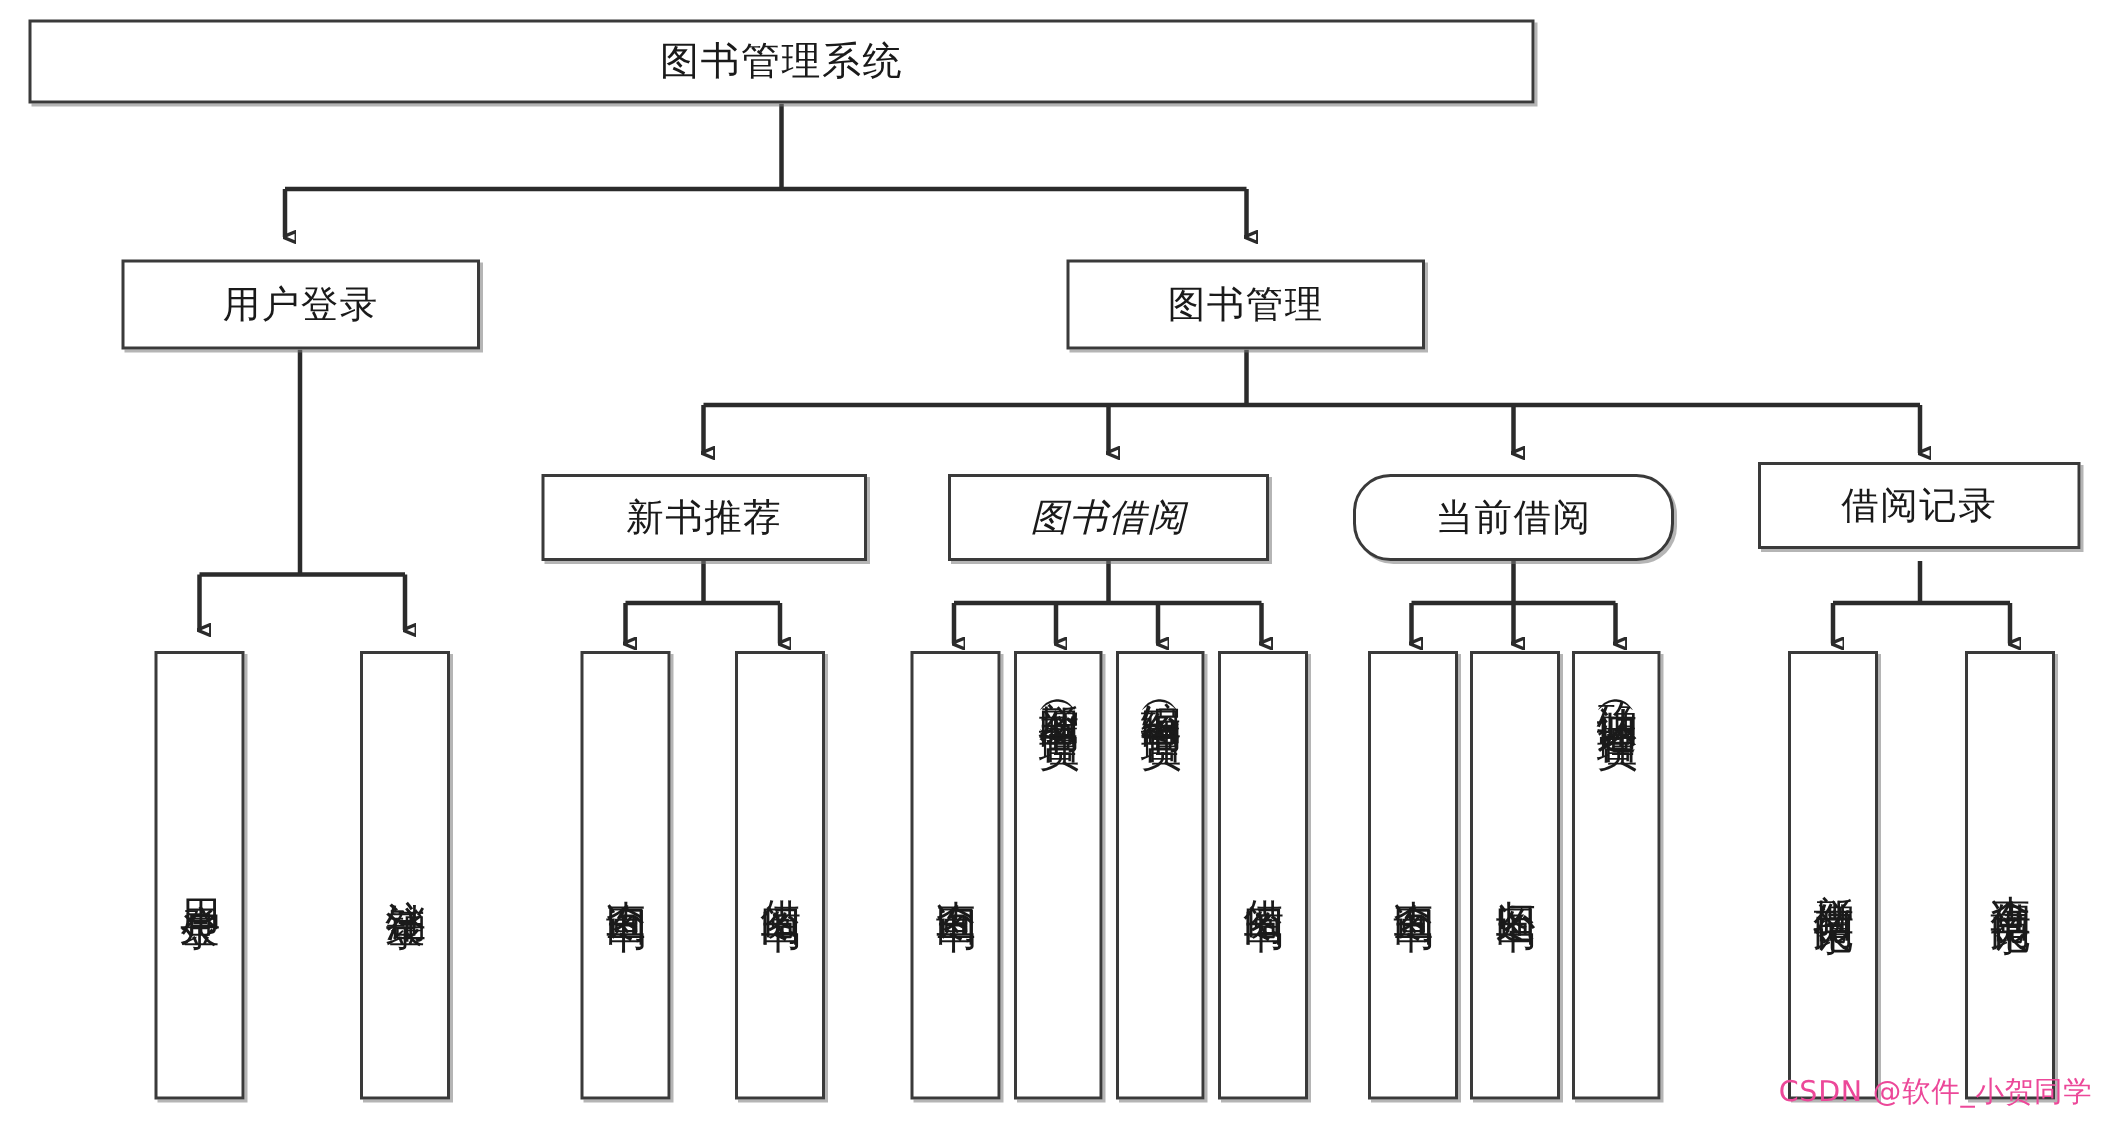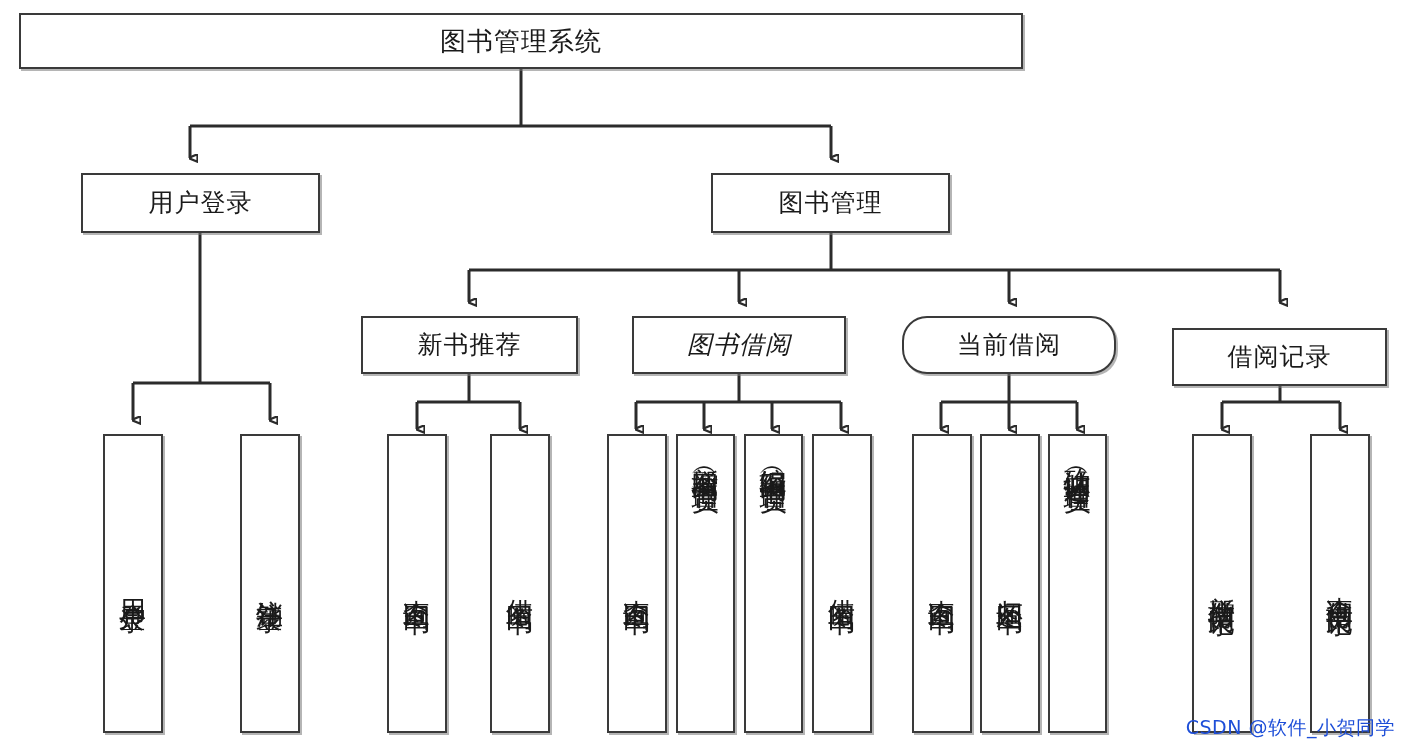--- a/index.html
+++ b/index.html
@@ -52,21 +52,21 @@
     letter-spacing:3px;
     white-space:pre-line;
   }
   .node.v.mid{ align-items:center; padding-top:0; }
 
   
   #watermark{
     position:absolute;
     right:10px;bottom:6px;
     font-size:19px;
-    color:#1d4ed8;
+    color:#ec4899;
     letter-spacing:.5px;
     white-space:nowrap;
     pointer-events:none;
   }
 </style>
 </head>
 <body>
 
 <div id="canvas">
 
@@ -137,21 +137,21 @@
   </div>
 
   <div class="node h" style="left:632px;top:316px;width:214px;height:58px;font-style:italic;">
     <span class="lbl">图书借阅</span>
   </div>
 
   <div class="node h" style="left:902px;top:316px;width:214px;height:58px;border-radius:25px;">
     <span class="lbl">当前借阅</span>
   </div>
 
-  <div class="node h" style="left:1172px;top:328px;width:215px;height:58px;">
+  <div class="node h" style="left:1172px;top:308px;width:215px;height:58px;">
     <span class="lbl">借阅记录</span>
   </div>
 
   <div class="node v mid" style="left:103px;top:434px;width:60px;height:299px;">
     <span class="lbl">用户登录</span>
   </div>
   <div class="node v mid" style="left:240px;top:434px;width:60px;height:299px;">
     <span class="lbl">注销登录</span>
   </div>
 

